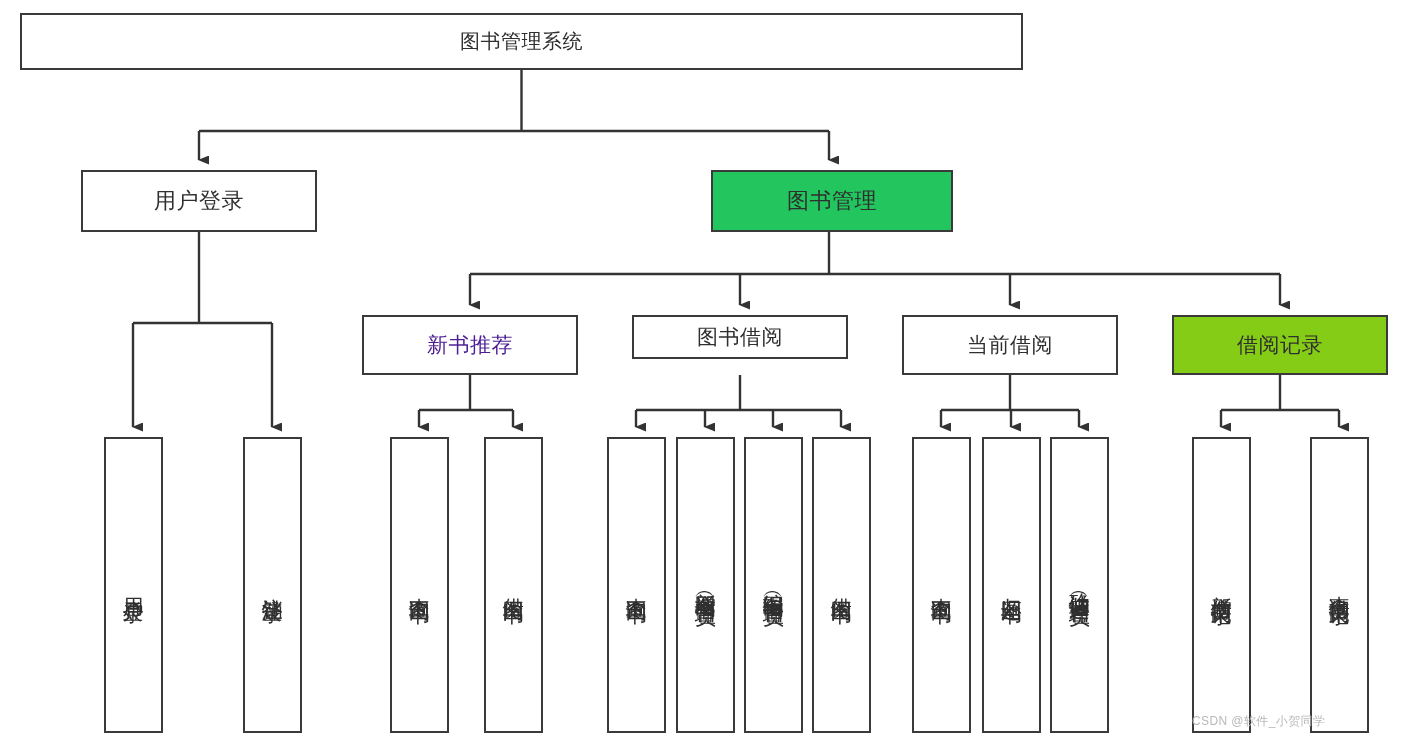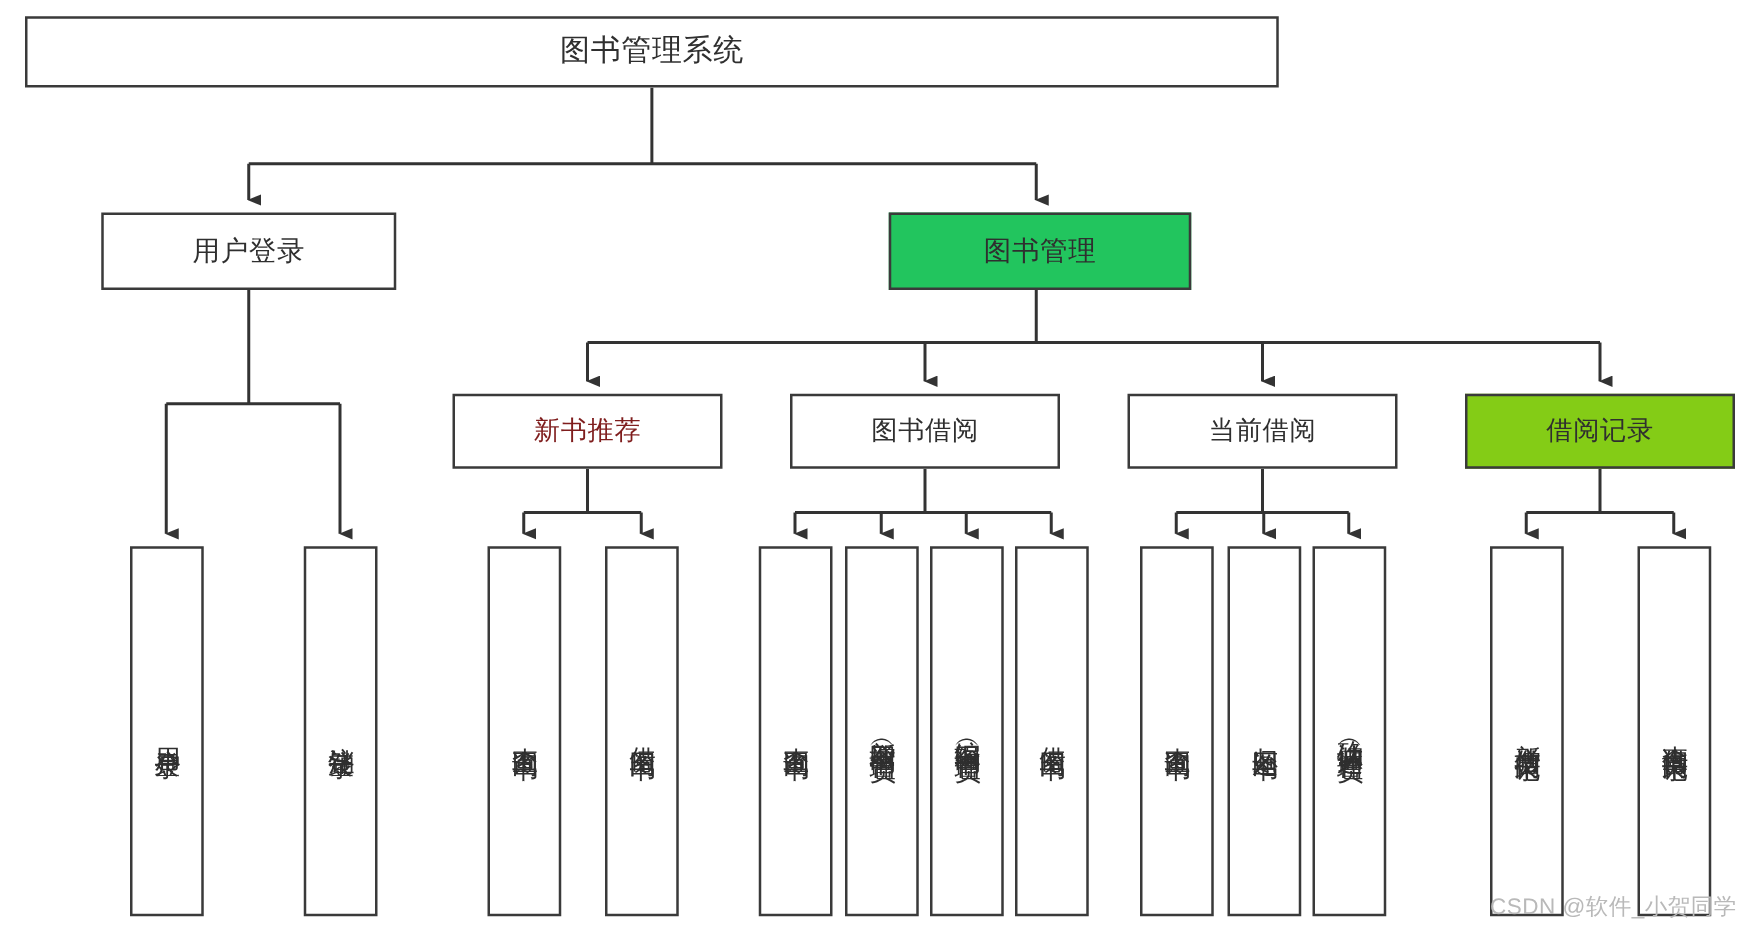--- a/index.html
+++ b/index.html
@@ -51,28 +51,28 @@
     font-size: 21px;
     line-height: 1.30;
     letter-spacing: 2px;
     white-space: normal;
   }
   .node.leaf {
     align-items: center;
     justify-content: center;
     padding: 4px 0;
   }
-  .node.root .node-label { font-size: 24px; }
+  .node.root .node-label { font-size: 20px; }
   .node.level2 .node-label { font-size: 22px; }
   .node.level3 .node-label { font-size: 21px; }
   #watermark {
     position: absolute;
     left: 1192px;
     top: 713px;
-    font-size: 18px;
+    font-size: 12px;
     color: #b9b9b9;
     letter-spacing: 0.4px;
     white-space: nowrap;
     z-index: 3;
     font-family: "Liberation Sans", "DejaVu Sans", sans-serif;
   }
 </style>
 </head>
 <body>
 
@@ -136,23 +136,23 @@
   </div>
 
   <div class="node level2" style="left: 81px; top: 170px; width: 236px; height: 62px; border-color: rgb(58, 58, 58); background: rgb(255, 255, 255);">
     <span class="node-label" style="color: rgb(47, 47, 47);">用户登录</span>
   </div>
   <div class="node level2" style="left: 711px; top: 170px; width: 242px; height: 62px; border-color: rgb(58, 58, 58); background: #22c55e;">
     <span class="node-label" style="color: rgb(47, 47, 47);">图书管理</span>
   </div>
 
   <div class="node level3" style="left: 362px; top: 315px; width: 216px; height: 60px; border-color: rgb(58, 58, 58); background: rgb(255, 255, 255);">
-    <span class="node-label" style="color: #7f1d1d;">新书推荐</span>
-  </div>
-  <div class="node level3" style="left: 632px; top: 315px; width: 216px; height: 60px; border-color: rgb(58, 58, 58); background: rgb(255, 255, 255);">
+    <span class="node-label" style="color: #4c1d95;">新书推荐</span>
+  </div>
+  <div class="node level3" style="left: 632px; top: 315px; width: 216px; height: 44px; border-color: rgb(58, 58, 58); background: rgb(255, 255, 255);">
     <span class="node-label" style="color: rgb(47, 47, 47);">图书借阅</span>
   </div>
   <div class="node level3" style="left: 902px; top: 315px; width: 216px; height: 60px; border-color: rgb(58, 58, 58); background: rgb(255, 255, 255); justify-content: center;">
     <span class="node-label" style="color: rgb(47, 47, 47);">当前借阅</span>
   </div>
   <div class="node level3" style="left: 1172px; top: 315px; width: 216px; height: 60px; border-color: rgb(58, 58, 58); background: #84cc16;">
     <span class="node-label" style="color: rgb(47, 47, 47);">借阅记录</span>
   </div>
 
   <div class="node leaf" style="left: 104px; top: 437px; width: 59px; height: 296px; border-color: rgb(58, 58, 58); background: rgb(255, 255, 255);">

